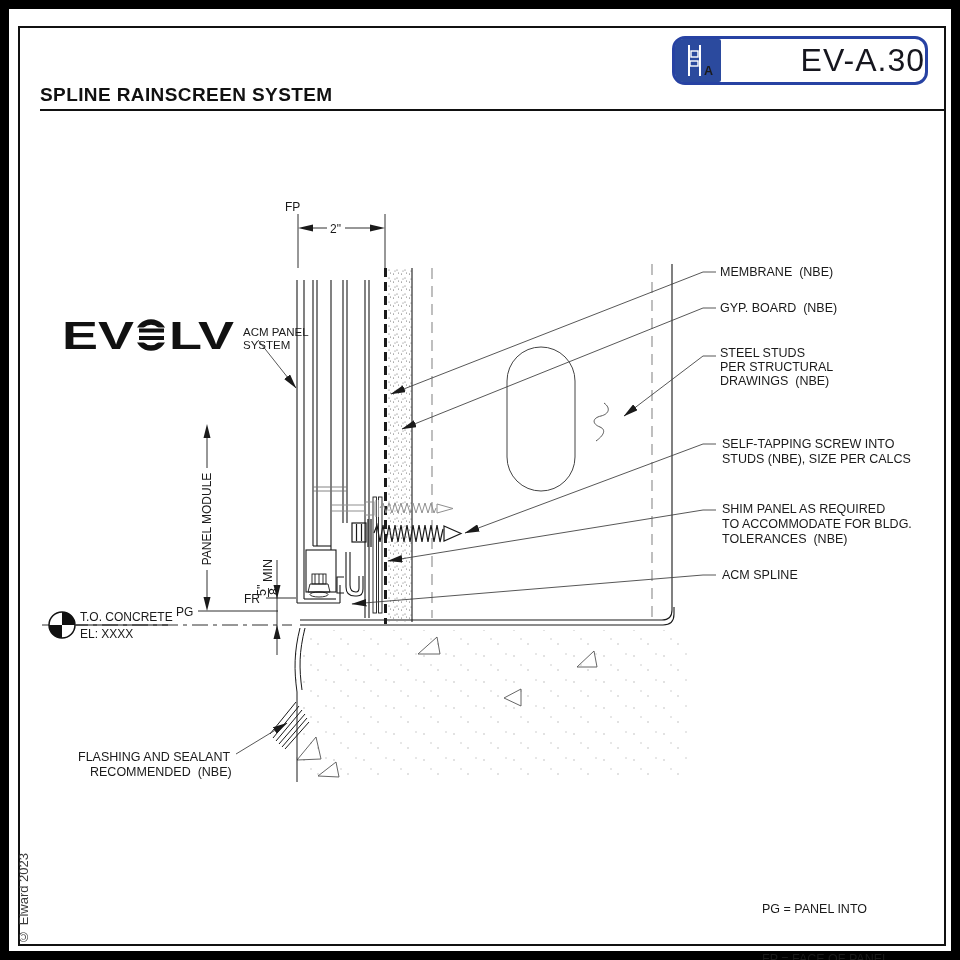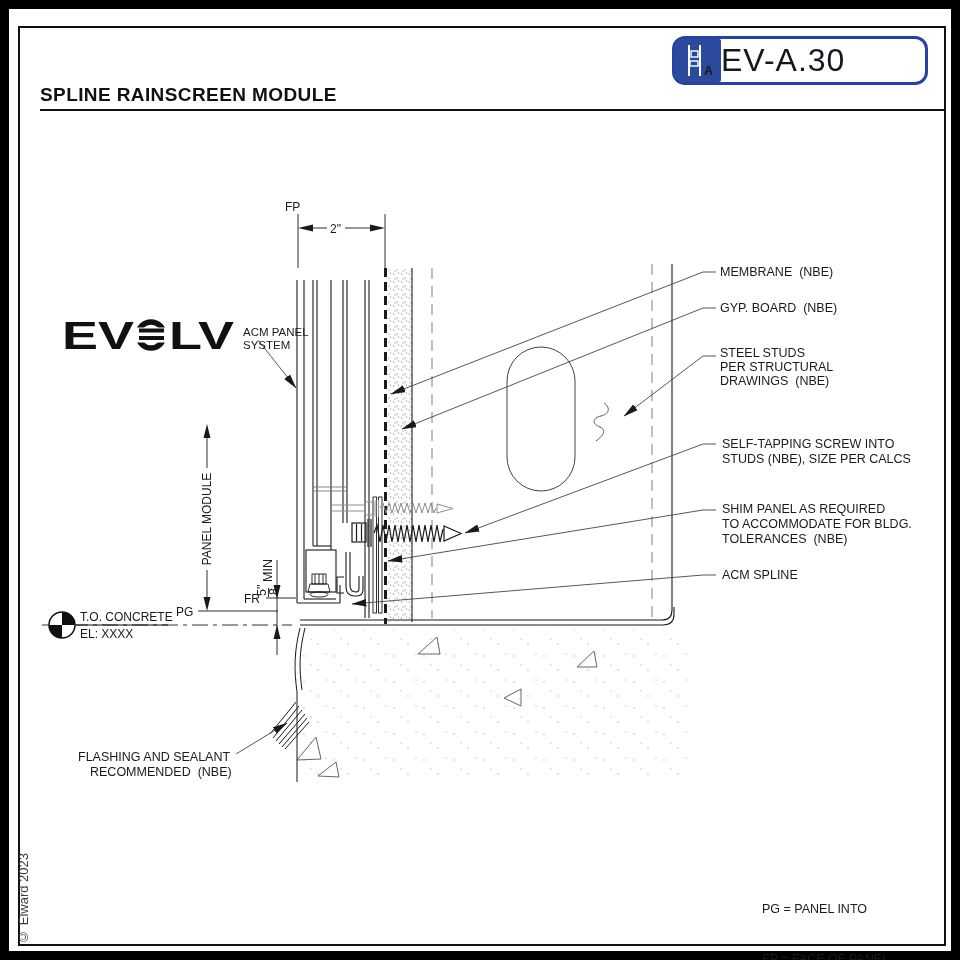--- a/index.html
+++ b/index.html
@@ -17,21 +17,21 @@
   .badge{
     position:absolute;left:672px;top:36px;width:256px;height:49px;
     border:3px solid #2742a3;border-radius:13px;background:#fff;
     display:flex;align-items:center;box-sizing:border-box;
   }
   .badge-icon{
     width:46px;height:43px;background:#2b4a9e;border-radius:8px 2px 2px 8px;
     position:relative;flex:0 0 auto;
   }
   .badge-code{
-    flex:1;text-align:left;font-size:32px;color:#16161e;letter-spacing:1px;
+    flex:1;text-align:right;font-size:32px;color:#16161e;letter-spacing:1px;
   }
   .copyright{
     position:absolute;left:16px;bottom:16px;
     writing-mode:vertical-rl;transform:rotate(180deg);
     font-size:13px;color:#3a3a3a;
   }
   .legend{
     position:absolute;left:762px;top:868px;font-size:12.5px;color:#1a1a1a;
     line-height:16.5px;white-space:pre;
   }
@@ -40,21 +40,21 @@
   svg text.dim{font-size:12px;}
   .logo-big{font-size:38px;font-weight:bold;fill:#111;}
   .logo-sub{font-size:11.5px;}
 </style>
 </head>
 <body>
 
 <div class="sheet"></div>
 <div class="inner-border"></div>
 
-<div class="title">SPLINE RAINSCREEN MODULE</div>
+<div class="title">SPLINE RAINSCREEN SYSTEM</div>
 <div class="title-rule"></div>
 
 <div class="badge">
   <div class="badge-icon">
     <svg width="46" height="43" viewBox="0 0 46 43">
       <line x1="14" y1="6" x2="14" y2="37" stroke="#fff" stroke-width="2"></line>
       <line x1="25" y1="6" x2="25" y2="37" stroke="#fff" stroke-width="2"></line>
       <rect x="16" y="12" width="7" height="6" fill="none" stroke="#fff" stroke-width="1.4"></rect>
       <rect x="15" y="22" width="8" height="5" fill="none" stroke="#fff" stroke-width="1.4"></rect>
       <text x="29" y="36" font-size="10" fill="#fff" font-weight="bold">A</text>

